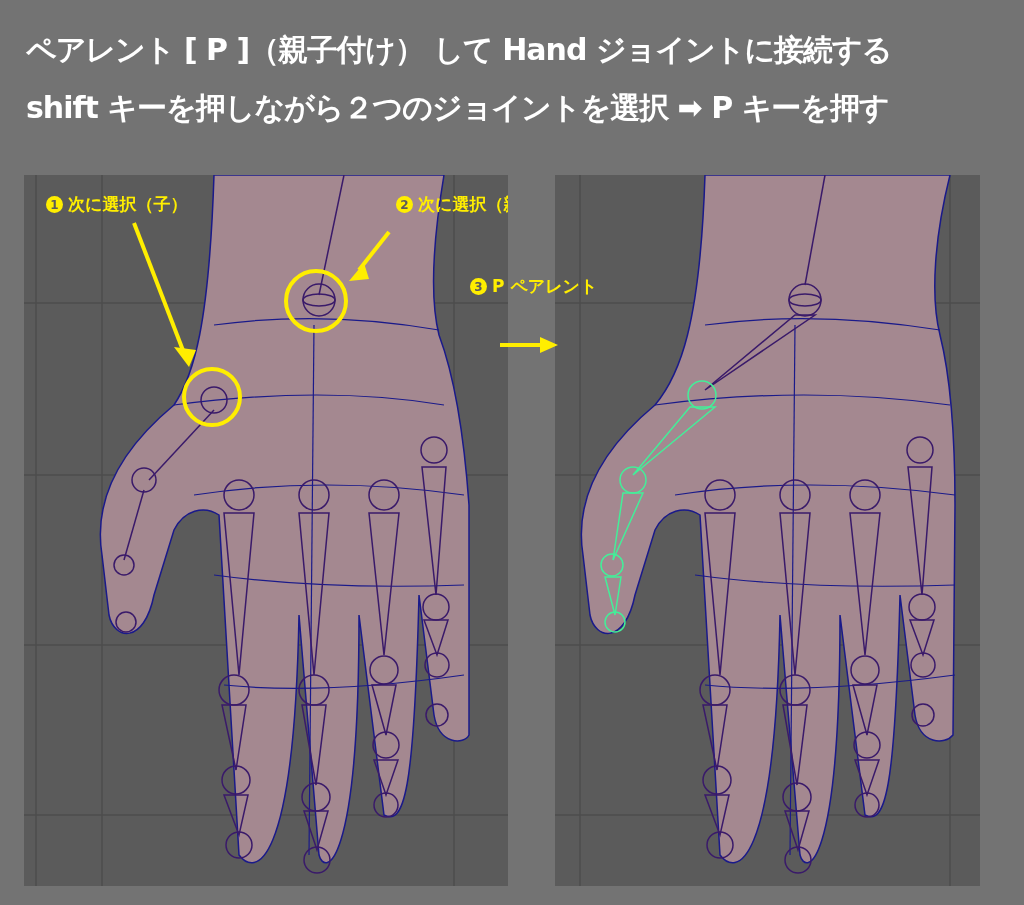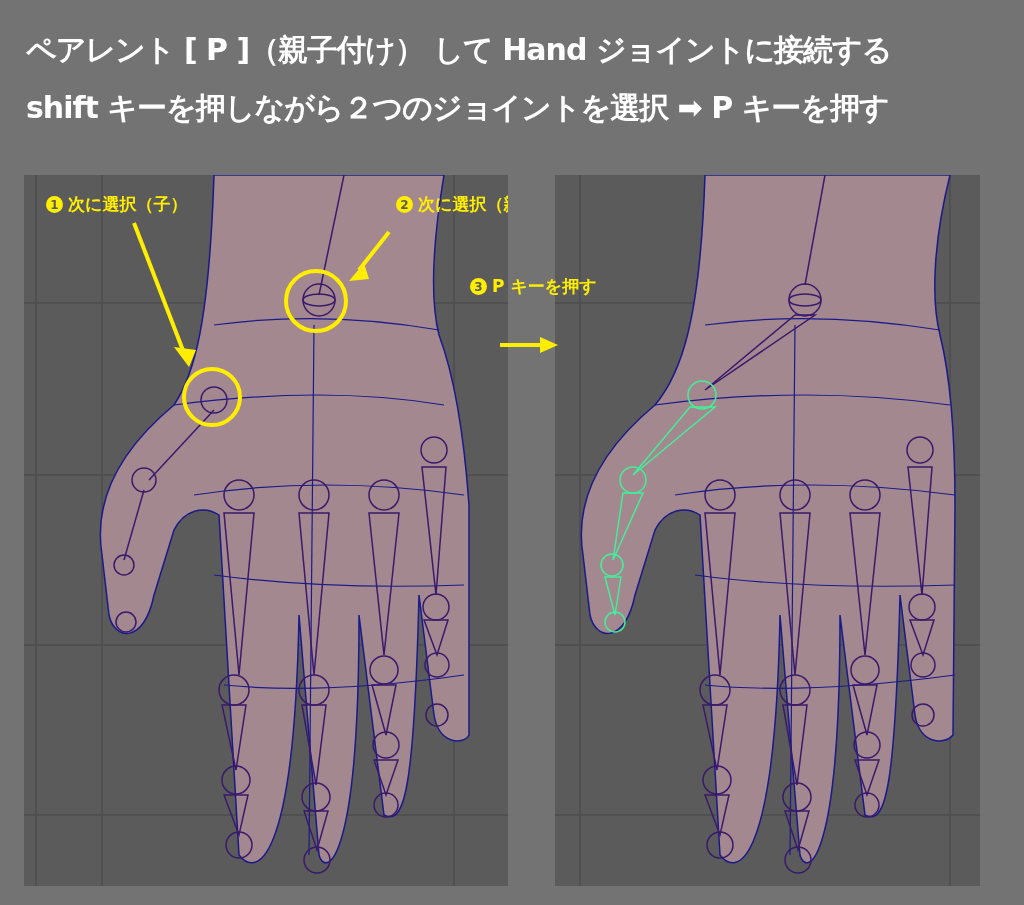--- a/index.html
+++ b/index.html
@@ -97,21 +97,21 @@
     <span>次に選択（子）</span>
   </div>
   <div class="label" style="left:372px;top:18px;">
     <span class="num">2</span>
     <span>次に選択（親）</span>
   </div>
 </div>
 
 <div class="label" style="left:470px;top:275px;z-index:3;">
   <span class="num">3</span>
-  <span>P キーを押す</span>
+  <span>P ペアレント</span>
 </div>
 <svg width="60" height="20" style="left:500px;top:335px;z-index:3;">
   <line x1="0" y1="10" x2="42" y2="10" stroke="#ffee00" stroke-width="4"></line>
   <polygon points="40,2 58,10 40,18" fill="#ffee00"></polygon>
 </svg>
 
 <div class="panel p2">
   <svg width="425" height="711">
     <g stroke="#4d4d4d" stroke-width="1.5">
       <line x1="0" y1="128" x2="425" y2="128"></line>

